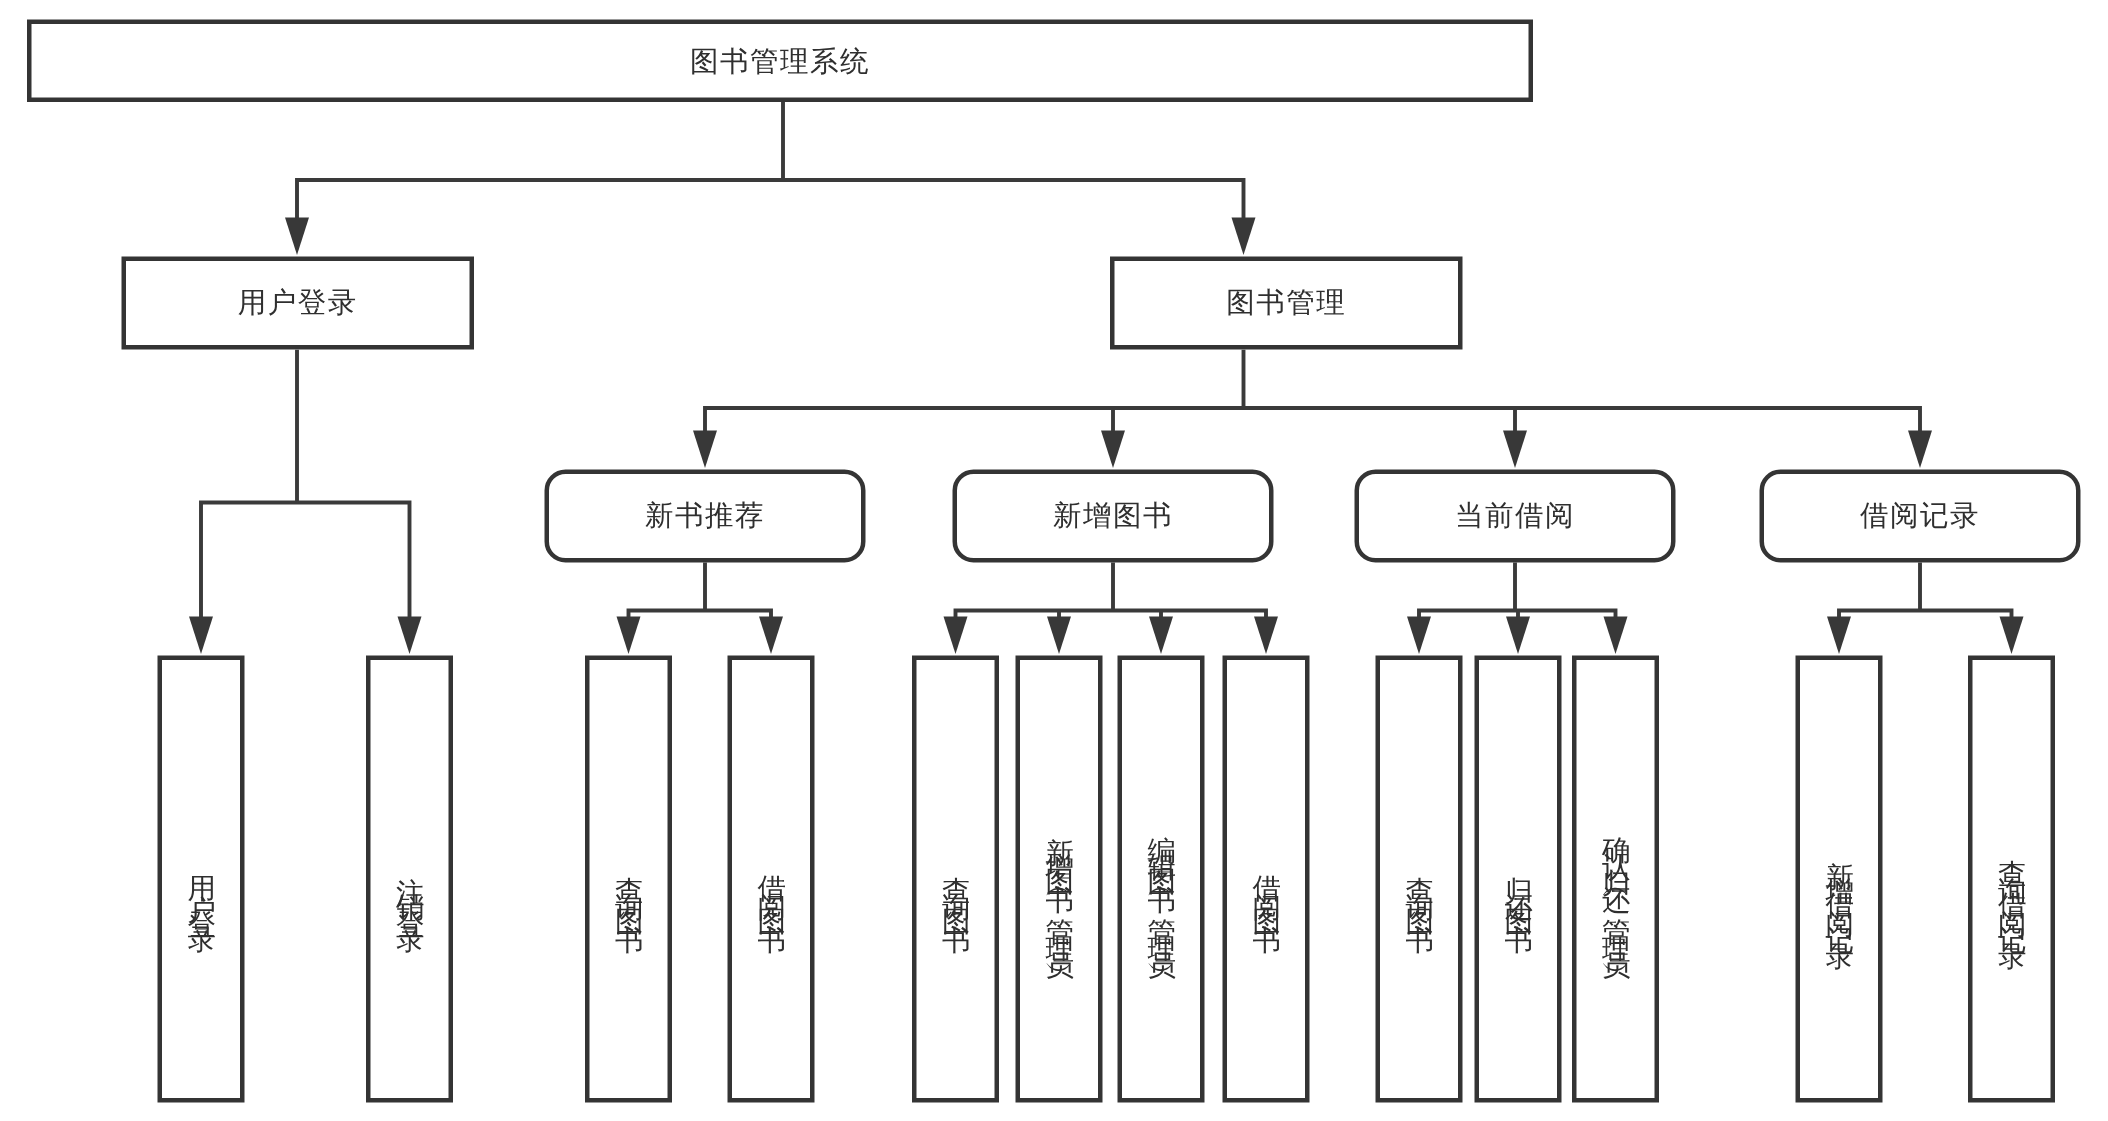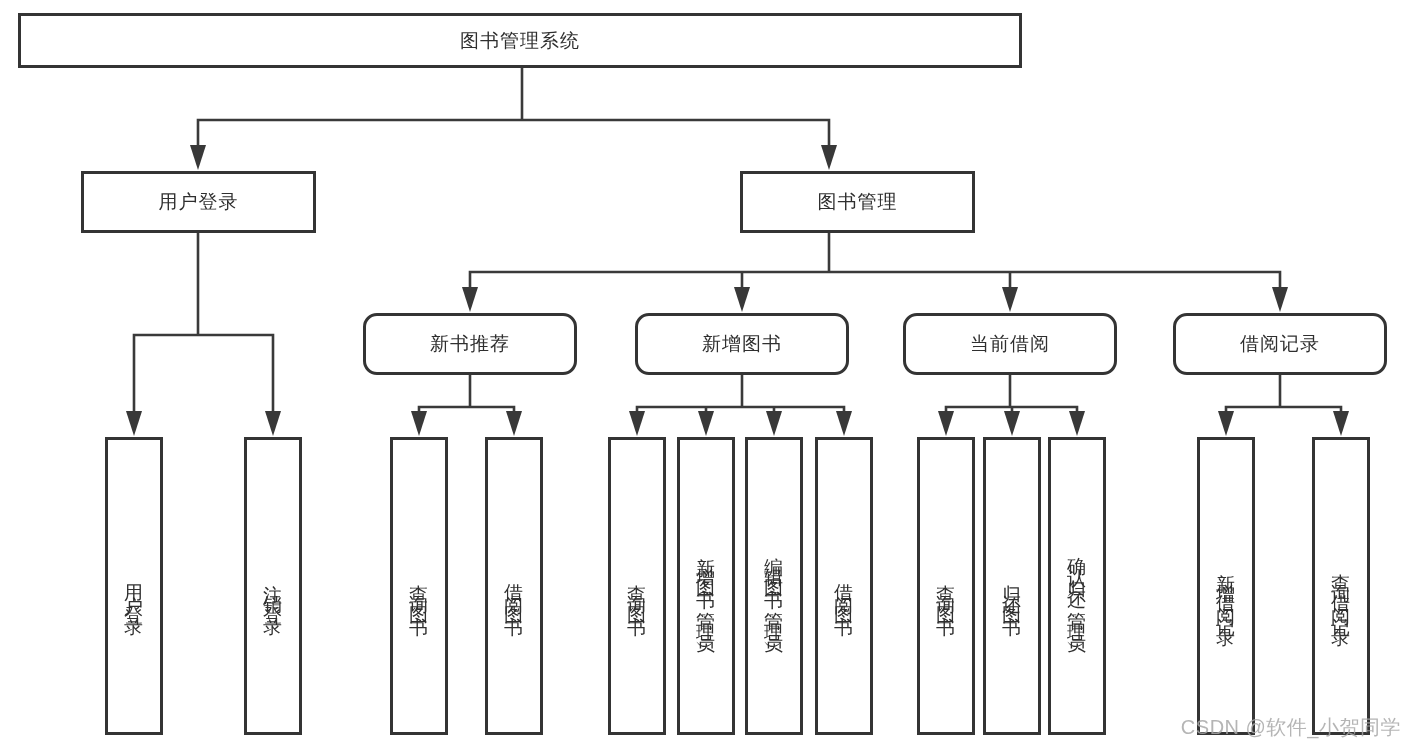--- a/index.html
+++ b/index.html
@@ -172,14 +172,13 @@
     <span class="vtext">确认归还（管理员）</span>
   </div>
 
   <div class="node leaf" style="left:1197px">
     <span class="vtext">新增借阅记录</span>
   </div>
   <div class="node leaf" style="left:1312px">
     <span class="vtext">查询借阅记录</span>
   </div>
 
-  <div id="watermark">CSDN @软件_小贺同学</div>
 </div>
 
 </body></html>

